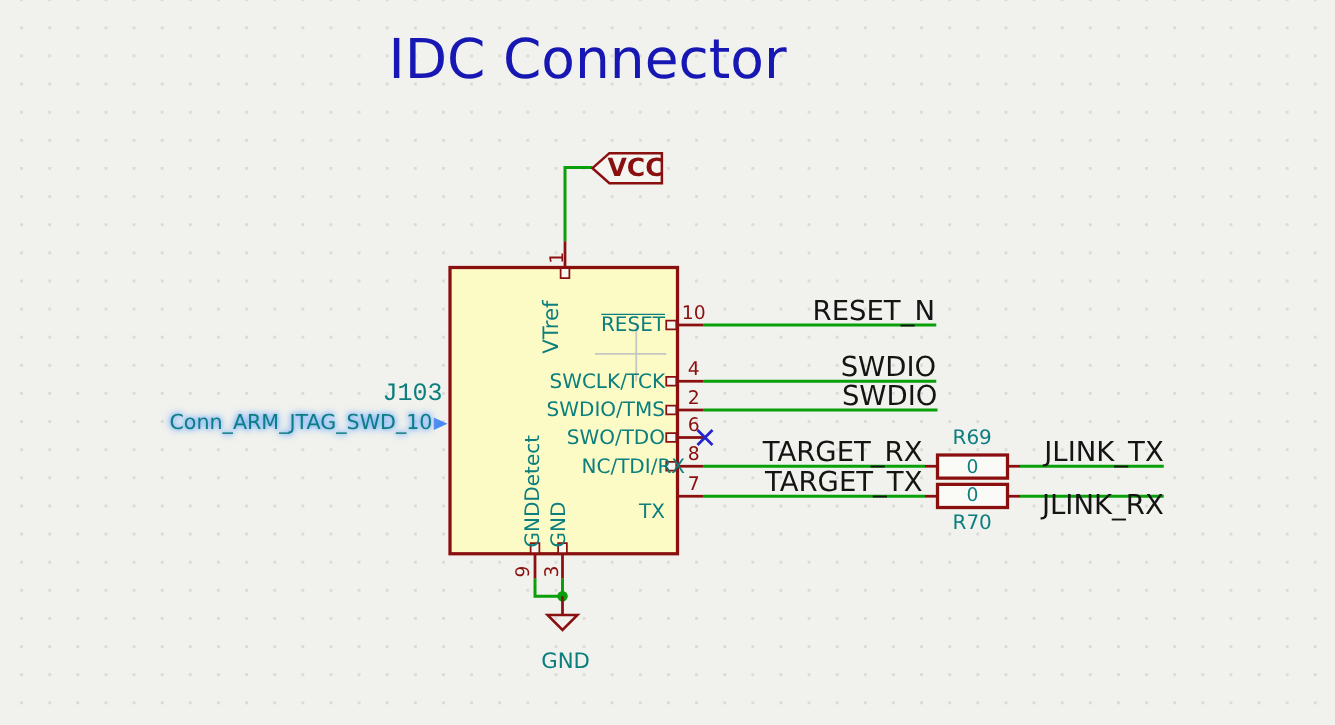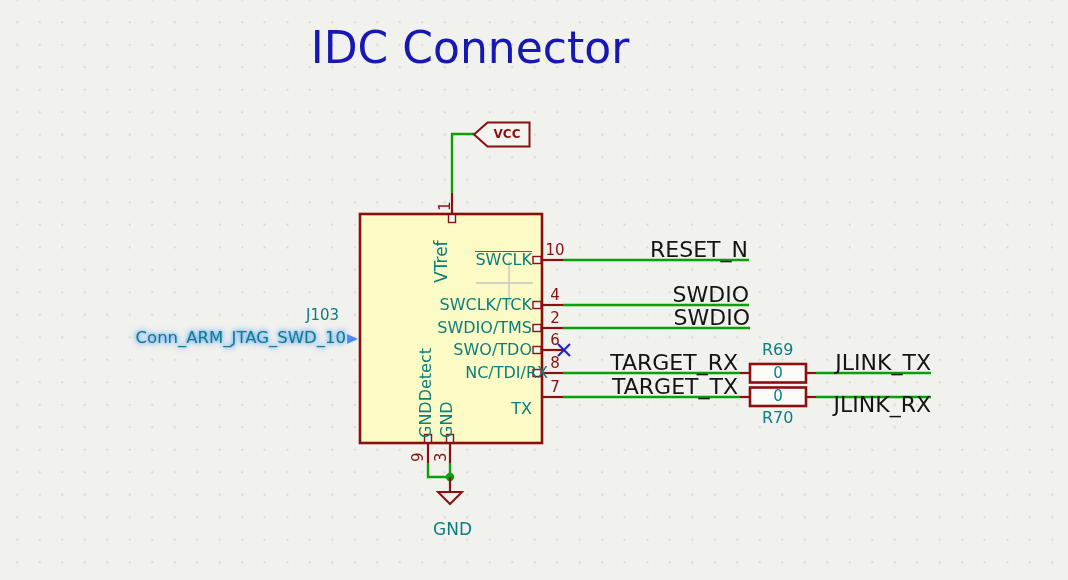--- a/index.html
+++ b/index.html
@@ -20,21 +20,21 @@
   .t{position:absolute;z-index:2;white-space:nowrap;}
   .title{color:var(--note-blue);font-weight:normal;font-size:44px;line-height:46px;text-align:center;}
   .subtitle{color:var(--note-blue);font-weight:bold;font-size:16px;line-height:18px;text-align:center;}
   .pinname{color:var(--pin-name-teal);font-size:16px;line-height:17px;text-align:right;}
   .pinnum{color:var(--symbol-outline);font-size:15px;line-height:15px;text-align:center;}
   .netlabel{color:var(--net-label-black);font-size:22px;line-height:18px;text-align:right;}
   .ref{color:var(--pin-name-teal);font-size:16px;line-height:17px;}
   .vtext{transform-origin:0 0;transform:rotate(-90deg);line-height:20px;}
   .vnum{transform-origin:0 0;transform:rotate(-90deg);line-height:15px;}
   .overline-span{display:inline-block;border-top:1.6px solid var(--pin-name-teal);line-height:15px;}
-  .powerlabel{color:var(--symbol-outline);font-size:12px;font-weight:600;text-align:center;line-height:19px;}
+  .powerlabel{color:var(--symbol-outline);font-size:20px;font-weight:600;text-align:center;line-height:19px;}
   .gndtext{color:var(--pin-name-teal);font-size:17px;line-height:18px;}
   .rvalue{color:var(--pin-name-teal);font-size:15px;line-height:17px;text-align:center;}
   .highlighted{text-shadow:0 0 3px var(--highlight-blue),0 0 5px var(--highlight-blue),0 0 7px var(--highlight-blue);}
   .wire{stroke:var(--wire-green);stroke-width:2.4;fill:none;}
   .pinline{stroke:var(--symbol-outline);stroke-width:2.2;fill:none;}
   .pinsq{fill:#F7F7F2;stroke:var(--symbol-outline);stroke-width:1.4;}
   .bodyrect{fill:var(--symbol-fill);stroke:var(--symbol-outline);stroke-width:2.6;}
   .anchor{stroke:var(--anchor-gray);stroke-width:1.4;}
   .ncx{stroke:var(--no-connect-blue);stroke-width:2.2;}
 </style>
@@ -98,25 +98,25 @@
     <polygon points="438,492 462,492 450,504" fill="none" stroke="var(--symbol-outline)" stroke-width="2"></polygon>
 
     <polygon points="347,334 358,339 347,344" fill="#4D8AF0"></polygon>
   </svg>
 
   <div class="t title" style="left:170px;top:25px;width:600px;">IDC Connector</div>
 
   <div class="t powerlabel" style="left:486px;top:125px;width:42px;">VCC</div>
   <div class="t gndtext" style="left:433px;top:520px;">GND</div>
 
-  <div class="t ref" style="left:306px;top:307px;font-size:15px;">J103</div>
+  <div class="t ref" style="left:306px;top:307px;font-size:20px;font-family:Liberation Mono, monospace;">J103</div>
   <div class="t ref highlighted" style="right:722px;top:329px;font-size:16.5px;">Conn_ARM_JTAG_SWD_10</div>
 
   <div class="t pinname vtext" style="left:431px;top:283px;font-size:17px;">VTref</div>
-  <div class="t pinname" style="right:536px;top:251px;"><span class="overline-span">SWCLK</span></div>
+  <div class="t pinname" style="right:536px;top:251px;"><span class="overline-span">RESET</span></div>
   <div class="t pinname" style="right:536px;top:296px;">SWCLK/TCK</div>
   <div class="t pinname" style="right:536px;top:319px;">SWDIO/TMS</div>
   <div class="t pinname" style="right:536px;top:341px;">SWO/TDO</div>
   <div class="t pinname" style="right:520px;top:364px;margin-left:40px;">NC/TDI/RX</div>
   <div class="t pinname" style="right:536px;top:388px;margin-top:12px;">TX</div>
   <div class="t pinname vtext" style="left:416px;top:438px;font-size:16px;">GNDDetect</div>
   <div class="t pinname vtext" style="left:437px;top:438px;font-size:16px;">GND</div>
 
   <div class="t pinnum vnum" style="left:438px;top:211px;">1</div>
   <div class="t pinnum" style="left:543px;top:243px;width:24px;">10</div>

